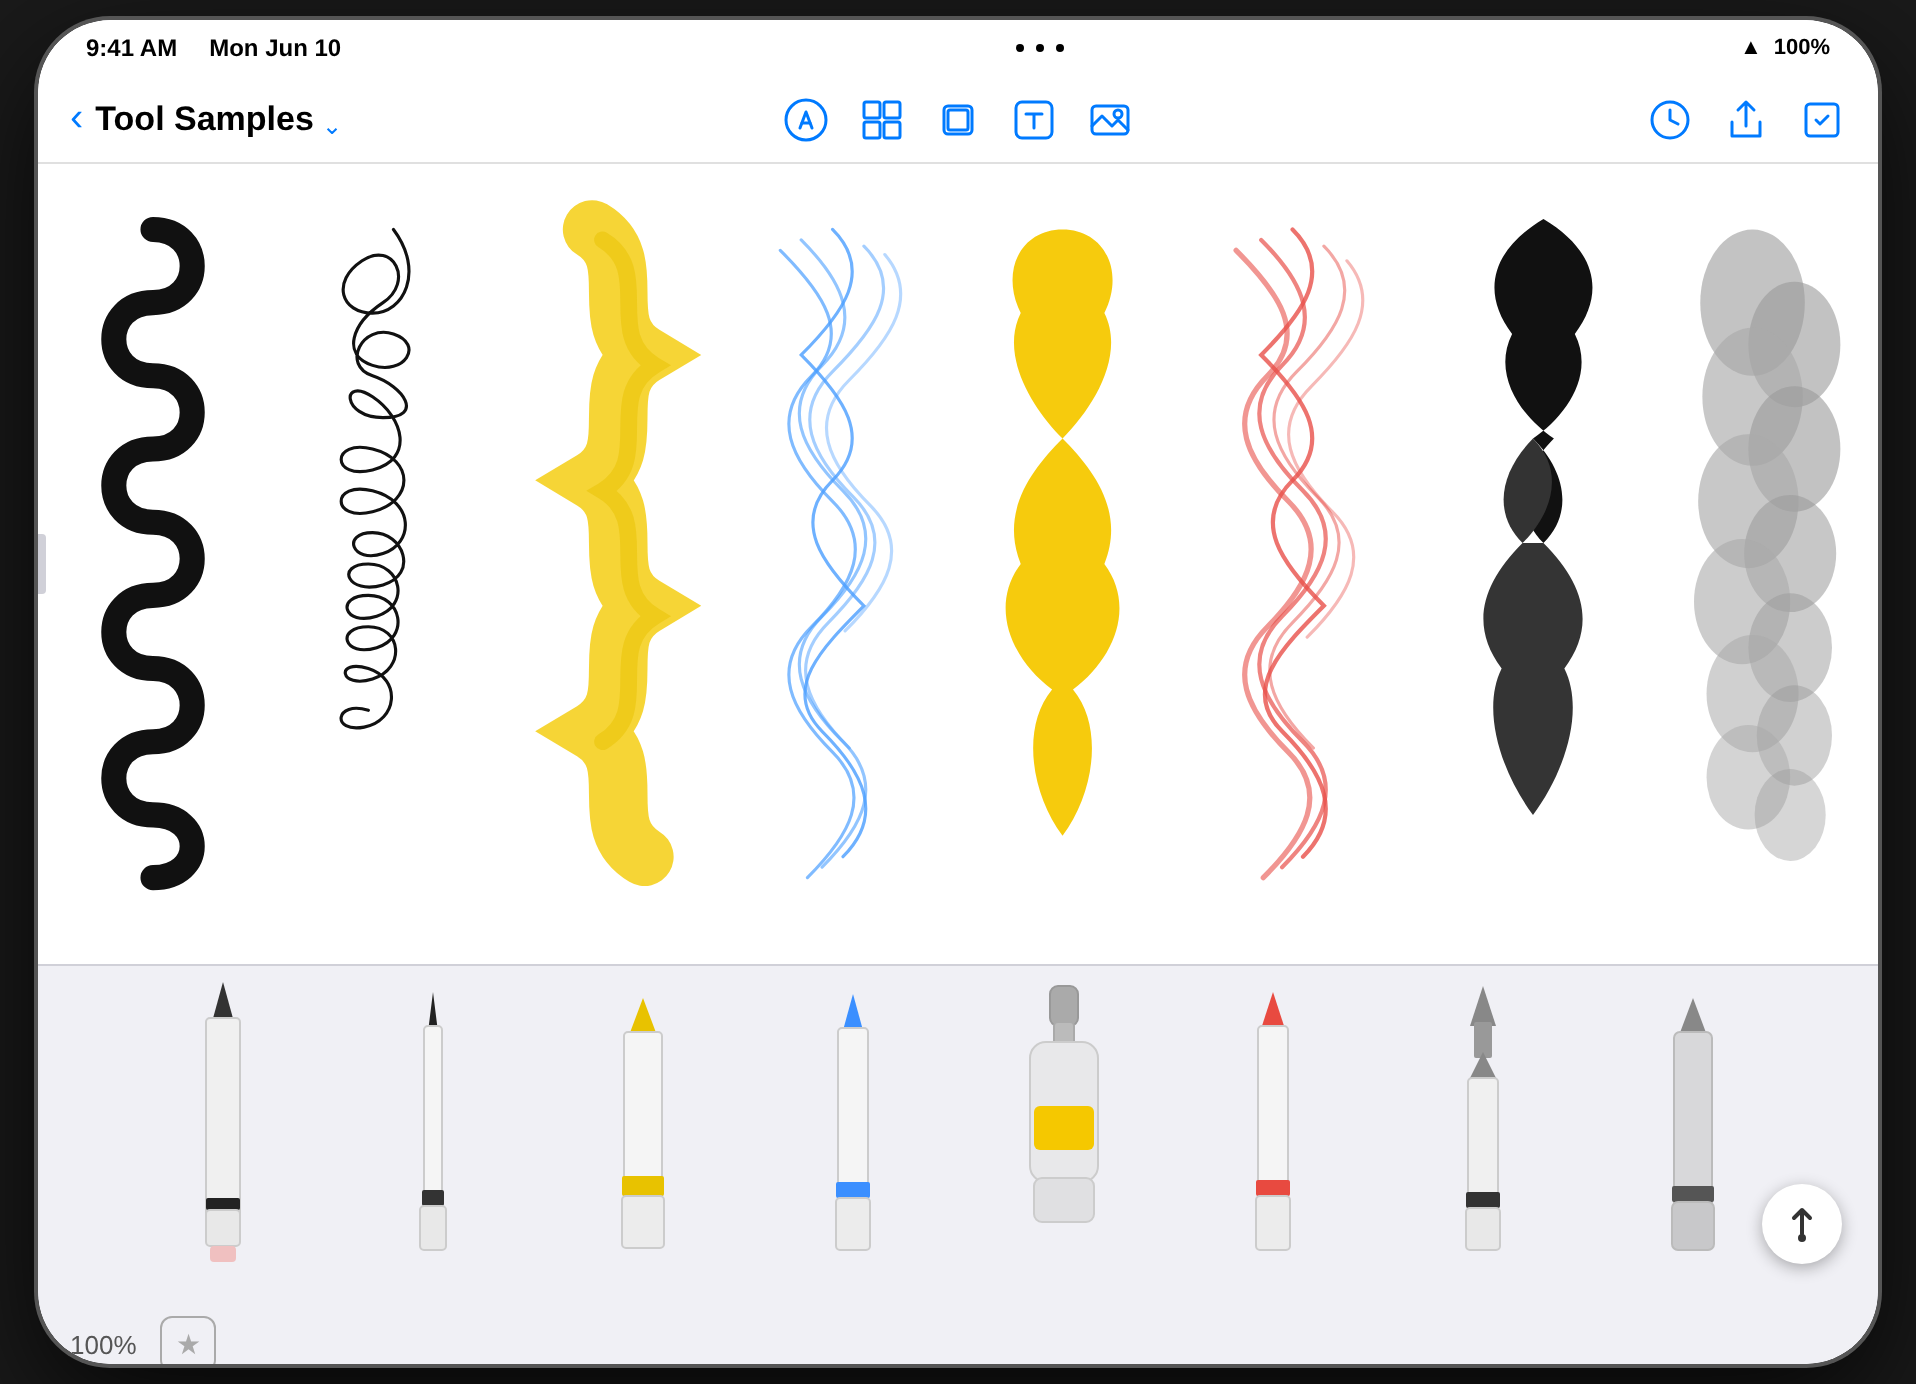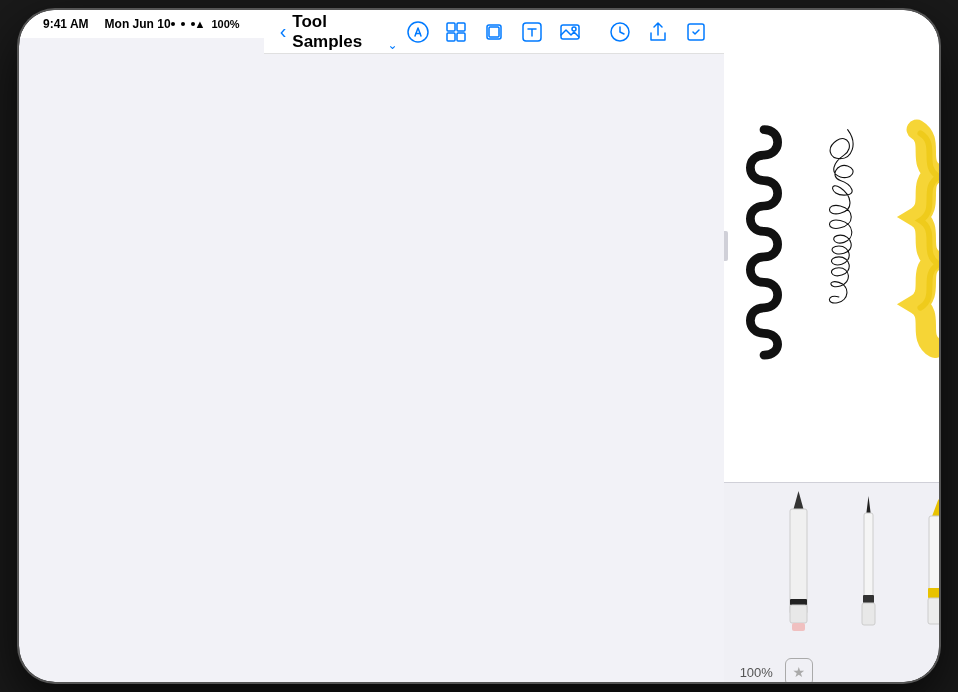--- a/index.html
+++ b/index.html
@@ -25,21 +25,21 @@
       overflow: hidden;
     }
 
     .ipad-screen {
       width: 100%;
       height: 100%;
       background: #f2f2f7;
       border-radius: 36px;
       overflow: hidden;
       display: flex;
-      flex-direction: row;
+      flex-direction: column;
     }
 
     
     .status-bar {
       background: #ffffff;
       height: 28px;
       display: flex;
       align-items: center;
       justify-content: space-between;
       padding: 0 24px;

